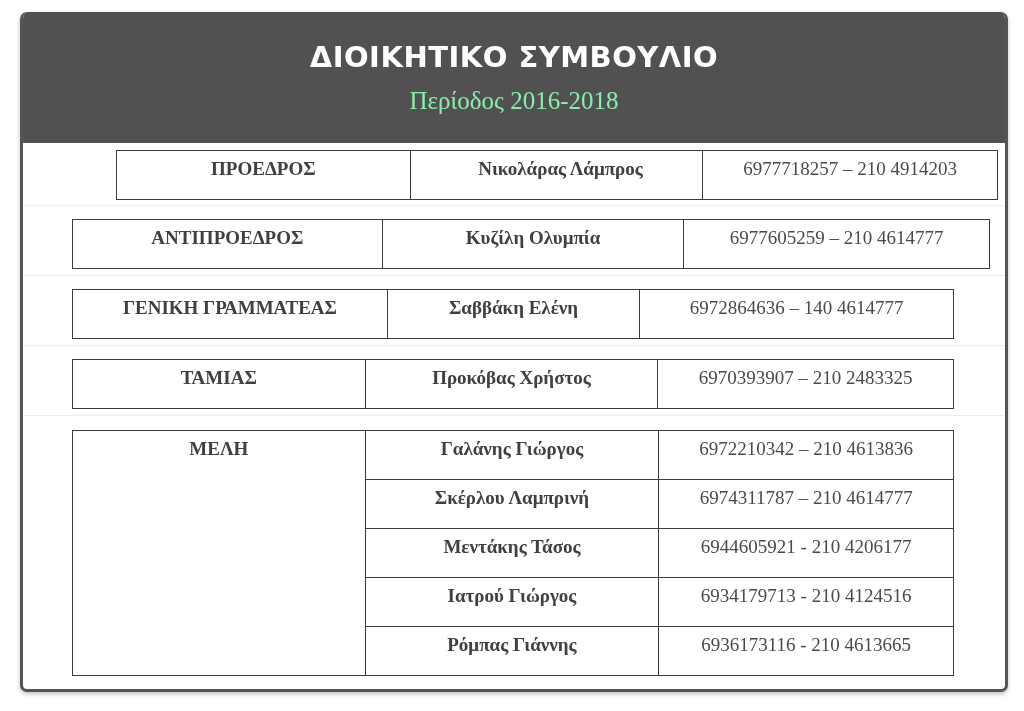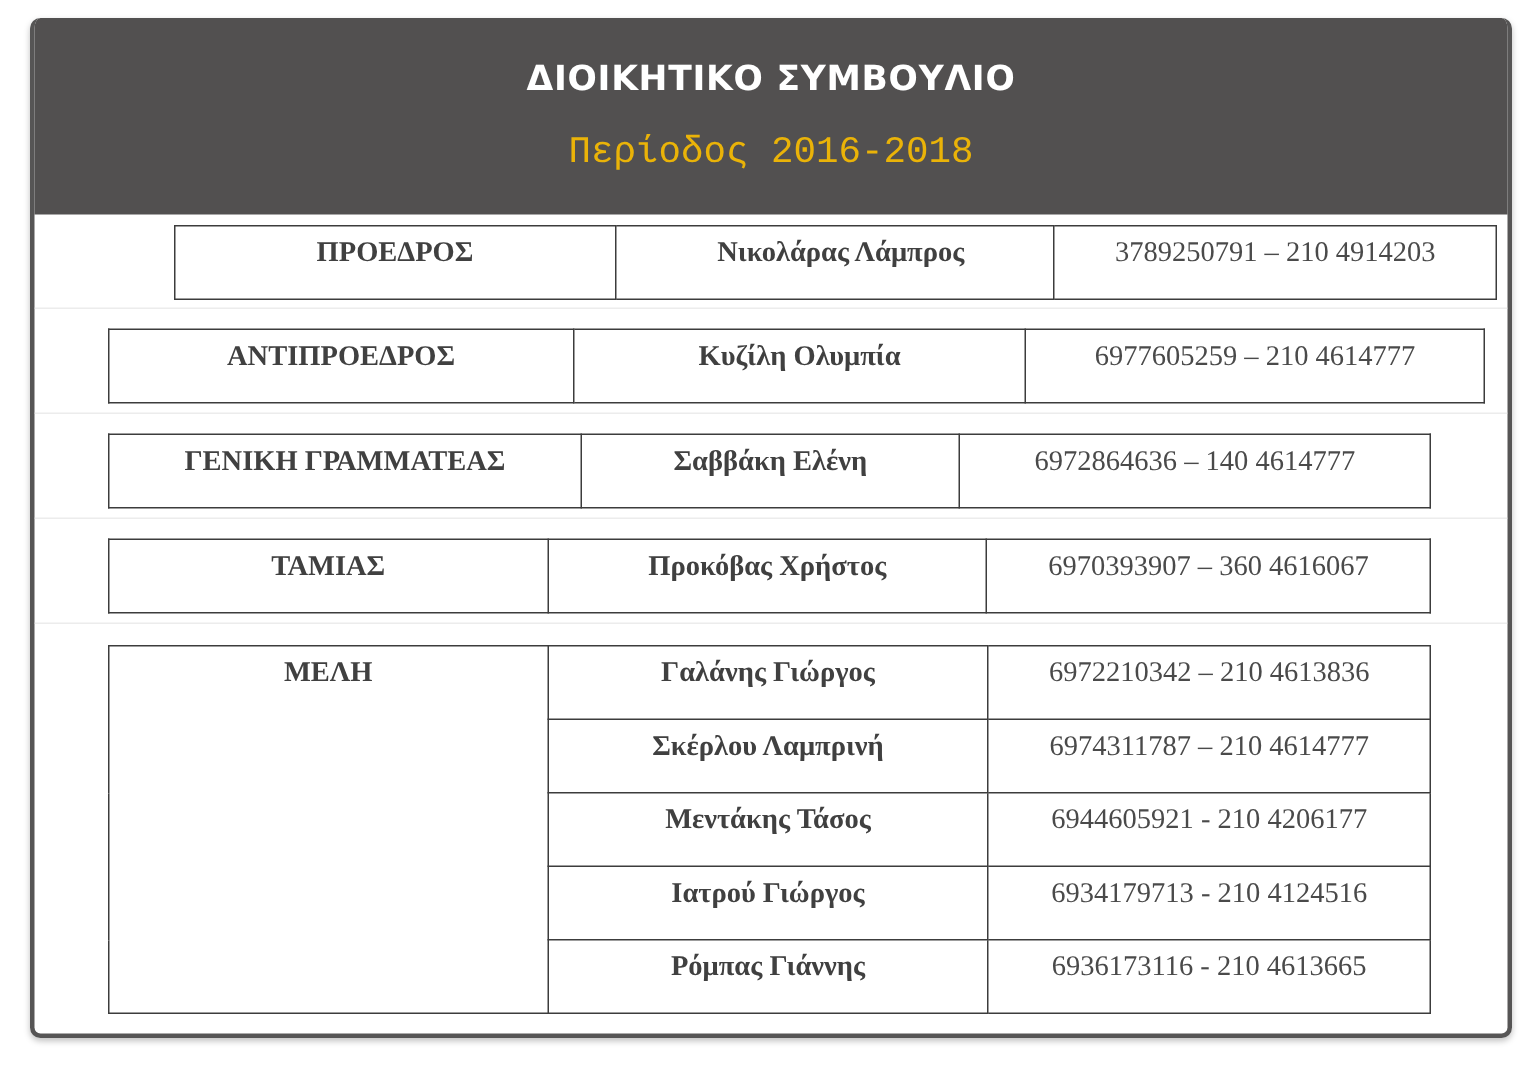--- a/index.html
+++ b/index.html
@@ -34,30 +34,30 @@
       text-align: center;
     }
     .header-title {
       position: absolute;
       left: 0;
       right: 0;
       top: 28px;
       color: #ffffff;
       font-family: "DejaVu Sans", sans-serif;
       font-weight: bold;
-      font-size: 23px;
+      font-size: 29px;
       letter-spacing: 0.5px;
     }
     .header-subtitle {
       position: absolute;
       left: 0;
       right: 0;
       top: 75px;
-      color: #eab308;
-      font-family: Liberation Mono, monospace;
+      color: #86efac;
+      font-family: Liberation Serif, serif;
       font-size: 25px;
     }
     .section {
       position: absolute;
       left: 0;
       width: 982px;
       border-bottom: 1px solid #ececec;
     }
     table.board {
       position: absolute;
@@ -85,21 +85,21 @@
     <div class="header-title">ΔΙΟΙΚΗΤΙΚΟ ΣΥΜΒΟΥΛΙΟ</div>
     <div class="header-subtitle">Περίοδος 2016-2018</div>
   </div>
 
   <div class="section" style="top:131px;height:62px;">
     <table class="board" style="top:7px;width:882px;margin-left:44px;">
       <tbody>
           <tr style="height:49px;">
         <td class="role" style="width:294px;">ΠΡΟΕΔΡΟΣ</td>
         <td class="name" style="width:293px;padding-left:12px;">Νικολάρας Λάμπρος</td>
-        <td class="phone" style="width:295px;">3789250791 – 210 4914203</td>
+        <td class="phone" style="width:295px;">6977718257 – 210 4914203</td>
       </tr>
     </tbody>
       </table>
   </div>
 
   <div class="section" style="top:194px;height:69px;">
     <table class="board" style="top:13px;width:918px;">
       <tbody>
           <tr style="height:49px;">
         <td class="role" style="width:298px;">ΑΝΤΙΠΡΟΕΔΡΟΣ</td>
@@ -121,21 +121,21 @@
     </tbody>
       </table>
   </div>
 
   <div class="section" style="top:334px;height:69px;">
     <table class="board" style="top:13px;width:882px;">
       <tbody>
           <tr style="height:49px;">
         <td class="role" style="width:293px;">ΤΑΜΙΑΣ</td>
         <td class="name" style="width:293px;margin-top:12px;">Προκόβας Χρήστος</td>
-        <td class="phone" style="width:296px;">6970393907 – 360 4616067</td>
+        <td class="phone" style="width:296px;">6970393907 – 210 2483325</td>
       </tr>
     </tbody>
       </table>
   </div>
 
   <div class="section" style="top:404px;height:273px;border-bottom:none;">
     <table class="board" style="top:14px;width:882px;">
       <tbody>
           <tr style="height:49px;">
         <td class="role" rowspan="5" style="width:293px;">ΜΕΛΗ</td>

